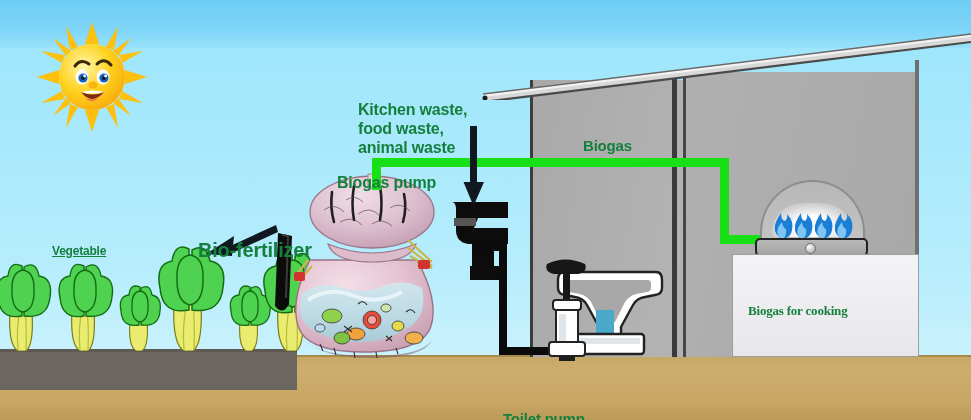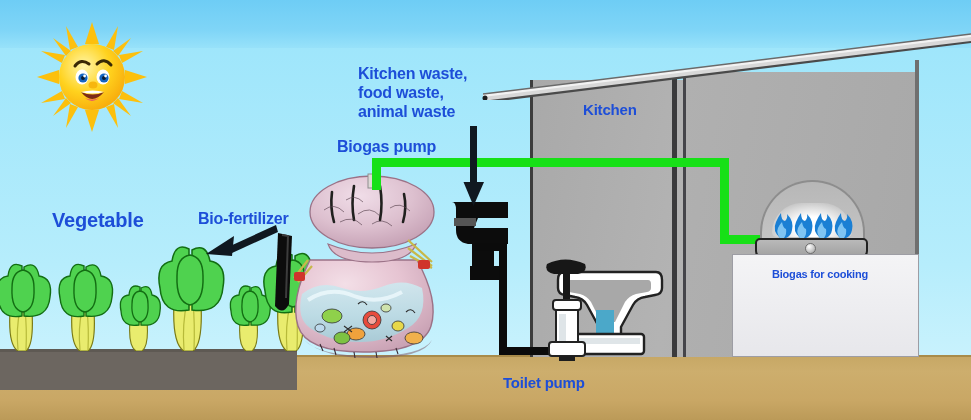--- a/index.html
+++ b/index.html
@@ -36,35 +36,36 @@
     background:#5e5953;
   }
   
   .sun{position:absolute;left:37px;top:22px;width:110px;height:110px;}
   
   .veg{position:absolute;bottom:0;}
   .veg svg{display:block;}
   
   .lbl{
     position:absolute;
-    color:#1d4ed8;
+    color:#15803d;
     font-weight:bold;
     font-family:"Liberation Sans", sans-serif;
     white-space:pre-line;
     line-height:1.12;
     letter-spacing:-0.2px;
-  }
-  #lbl-vegetable{left:52px;top:209px;font-size:20px;}
-  #lbl-biofert{left:198px;top:210px;font-size:16px;}
+    margin-top:36px;
+  }
+  #lbl-vegetable{left:52px;top:209px;font-size:12px;text-decoration:underline;}
+  #lbl-biofert{left:198px;top:203px;font-size:20px;}
   #lbl-kitchen{left:358px;top:64px;font-size:16px;line-height:1.2;}
   #lbl-biogaspipe{left:337px;top:138px;font-size:16px;}
   #lbl-toilet{left:583px;top:102px;font-size:15px;}
   #lbl-portable{left:313px;top:368px;font-size:15px;}
   #lbl-manualpump{left:503px;top:375px;font-size:15px;}
-  #lbl-cooking{left:772px;top:268px;font-size:11px;}
+  #lbl-cooking{left:748px;top:268px;font-size:13px;font-family:Liberation Serif, serif;}
   
   .bld-wall{
     position:absolute;left:530px;top:80px;width:387px;height:277px;
     background:linear-gradient(100deg,#a9a9a9 0%, #b3b3b3 40%, #a5a5a5 100%);
     border-left:3px solid #3d3d3d;
     box-sizing:border-box;
   }
   .bld-wall-2{
     position:absolute;left:683px;top:72px;width:234px;height:285px;
     background:linear-gradient(100deg,#b0b0b0 0%, #a8a8a8 100%);
@@ -445,17 +446,17 @@
   <div class="burner"></div>
   <div class="burner-knob"></div>
   <div class="counter"></div>
 
   <div class="lbl" id="lbl-vegetable">Vegetable</div>
   <div class="lbl" id="lbl-biofert">Bio-fertilizer</div>
   <div class="lbl" id="lbl-kitchen">Kitchen waste,
 food waste,
 animal waste</div>
   <div class="lbl" id="lbl-biogaspipe">Biogas pump</div>
-  <div class="lbl" id="lbl-toilet">Kitchen</div>
+  <div class="lbl" id="lbl-toilet">Biogas</div>
   <div class="lbl" id="lbl-manualpump">Toilet pump</div>
   <div class="lbl" id="lbl-cooking">Biogas for cooking</div>
 
 </div>
 
 </body></html>

